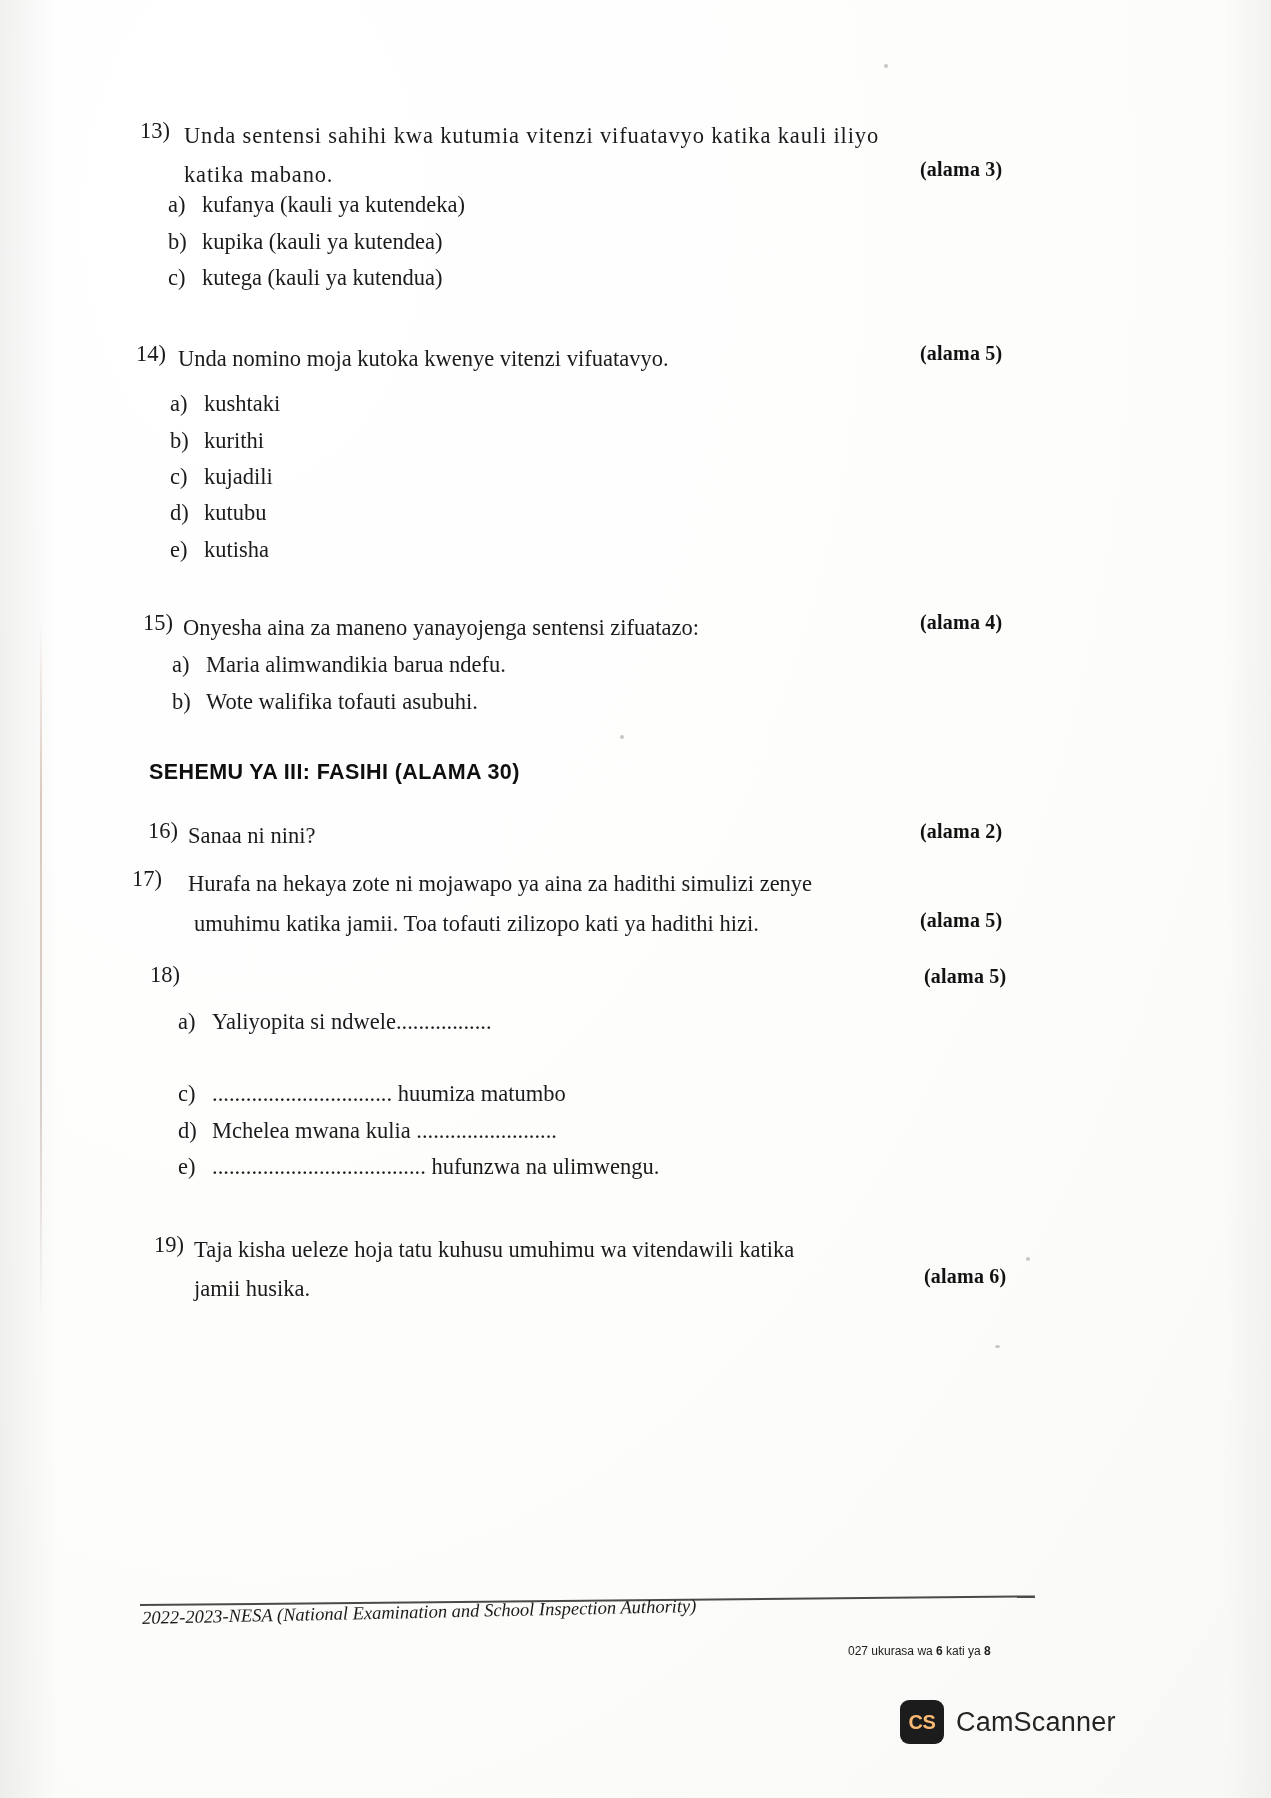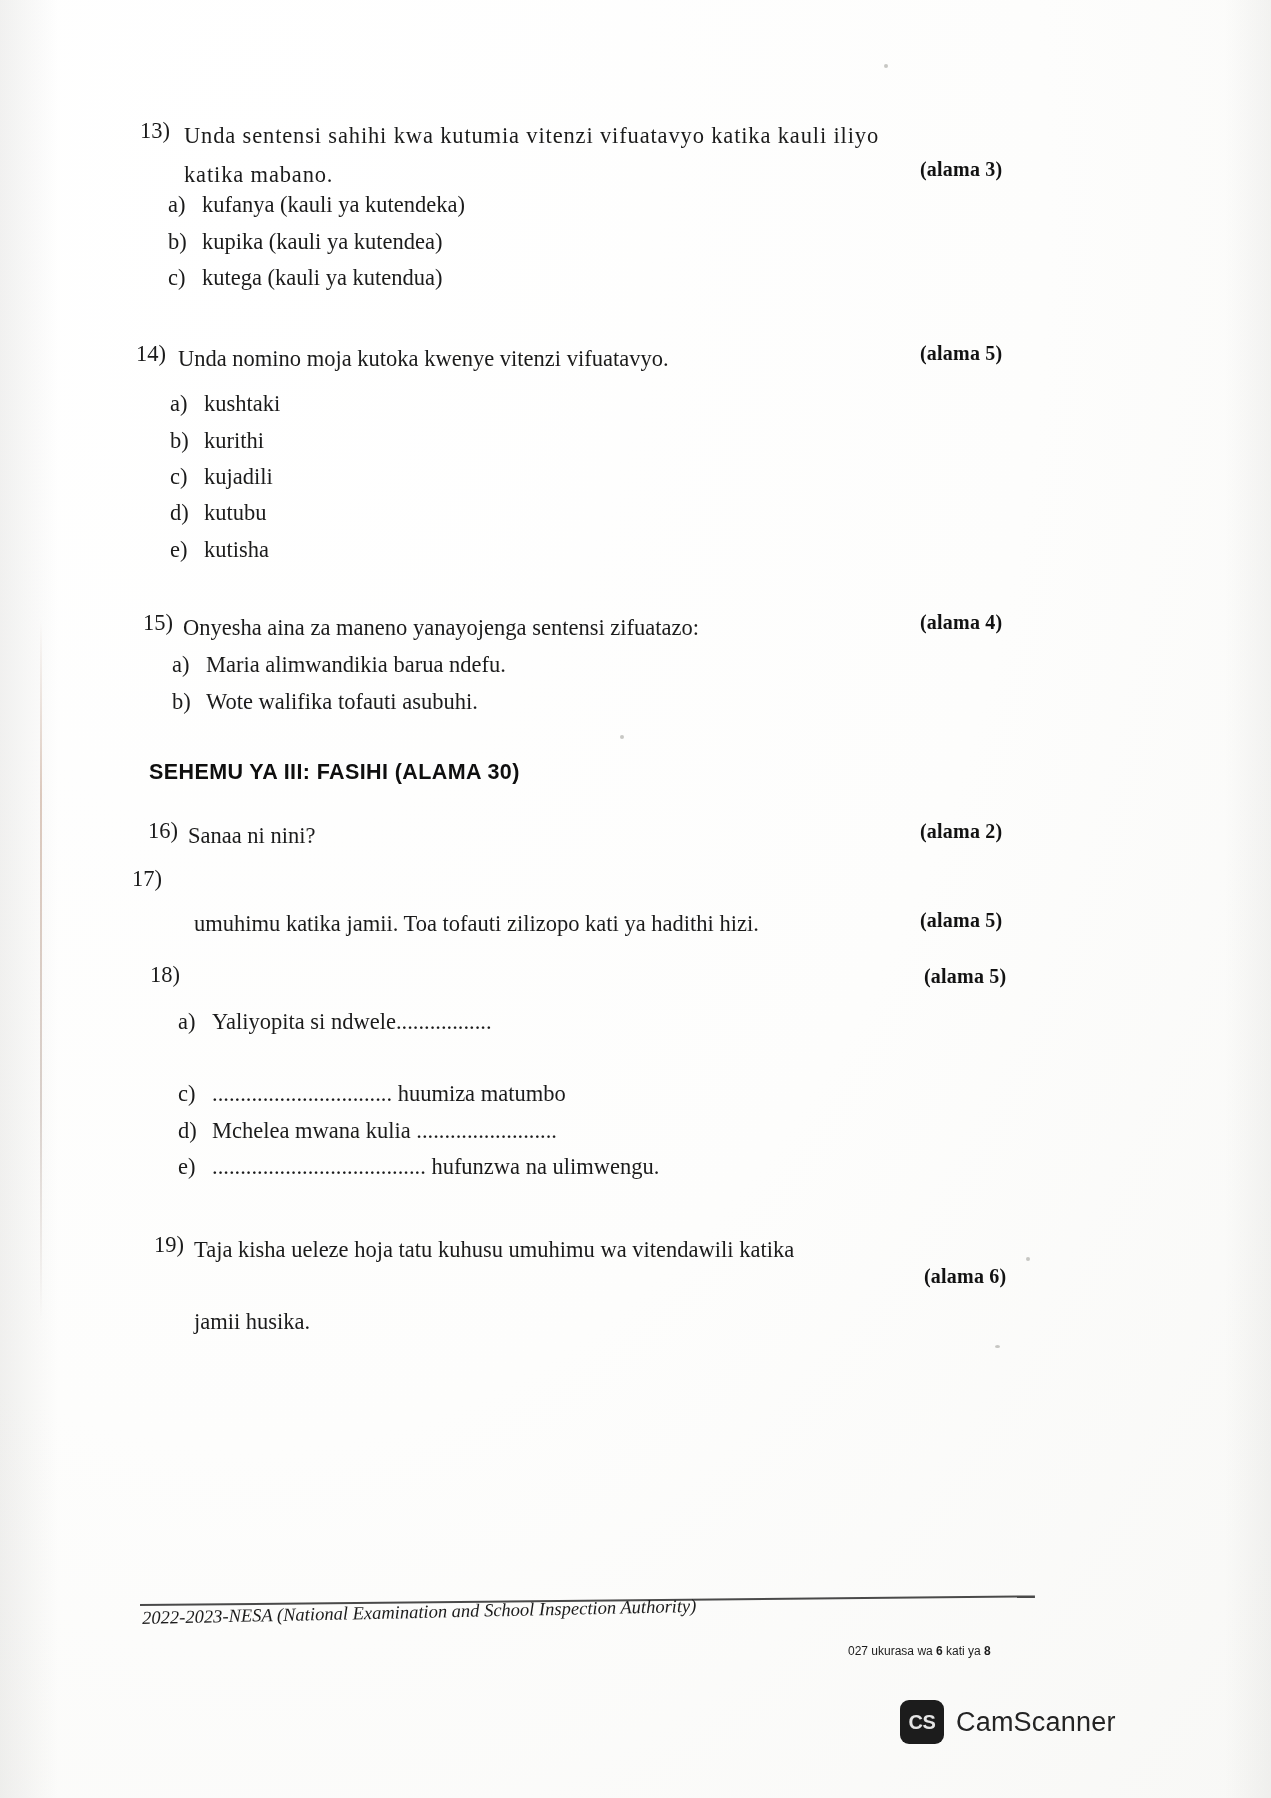--- a/index.html
+++ b/index.html
@@ -143,21 +143,21 @@
     top: 1700px;
     display: flex;
     align-items: center;
     gap: 12px;
   }
   .cs-badge {
     width: 44px;
     height: 44px;
     border-radius: 9px;
     background: #1c1c1c;
-    color: #e5e5e5;
+    color: #fdba74;
     font-family: "Liberation Sans", sans-serif;
     font-weight: bold;
     font-size: 20px;
     letter-spacing: -0.5px;
     display: flex;
     align-items: center;
     justify-content: center;
   }
   .cs-text {
     font-family: "Liberation Sans", sans-serif;
@@ -235,20 +235,21 @@
       <span class="lbl">b)</span><span>Wote walifika tofauti asubuhi.</span>
     </div>
 
     <div class="section-head" style="left:149px; top:760px;">SEHEMU YA III: FASIHI (ALAMA 30)</div>
 
     <div class="qnum" style="left:148px; top:818px;">16)</div>
     <div class="qtext" style="left:188px; top:818px;">Sanaa ni nini?</div>
     <div class="marks" style="left:920px; top:820px;">(alama 2)</div>
 
     <div class="qnum" style="left:132px; top:866px;">17)</div>
+    <div class="qtext" style="left:188px; top:866px;">Hurafa na hekaya zote ni mojawapo ya aina za hadithi simulizi zenye</div>
     <div class="qtext" style="left:194px; top:906px;">umuhimu katika jamii. Toa tofauti zilizopo kati ya hadithi hizi.</div>
     <div class="marks" style="left:920px; top:909px;">(alama 5)</div>
 
     <div class="qnum" style="left:150px; top:962px;">18)</div>
     <div class="marks" style="left:924px; top:965px;">(alama 5)</div>
 
     <div class="sub" style="left:178px; top:1009px;">
       <span class="lbl">a)</span><span>Yaliyopita si ndwele.................</span>
     </div>
     <div class="sub" style="left:178px; top:1081px;">
@@ -256,21 +257,21 @@
     </div>
     <div class="sub" style="left:178px; top:1118px;">
       <span class="lbl">d)</span><span>Mchelea mwana kulia .........................</span>
     </div>
     <div class="sub" style="left:178px; top:1154px;">
       <span class="lbl">e)</span><span>...................................... hufunzwa na ulimwengu.</span>
     </div>
 
     <div class="qnum" style="left:154px; top:1232px;">19)</div>
     <div class="qtext" style="left:194px; top:1232px;">Taja kisha ueleze hoja tatu kuhusu umuhimu wa vitendawili katika</div>
-    <div class="qtext" style="left:194px; top:1271px;margin-top:33px;">jamii husika.</div>
+    <div class="qtext" style="left:194px; top:1271px;">jamii husika.</div>
     <div class="marks" style="left:924px; top:1265px;">(alama 6)</div>
 
     <div class="footer-rule"></div>
     <div class="footer-left">2022-2023-NESA (National Examination and School Inspection Authority)</div>
     <div class="footer-right"><span>027 ukurasa wa </span><b>6</b><span> kati ya </span><b>8</b></div>
 
     <div class="camscanner">
       <div class="cs-badge">CS</div>
       <div class="cs-text">CamScanner</div>
     </div>

